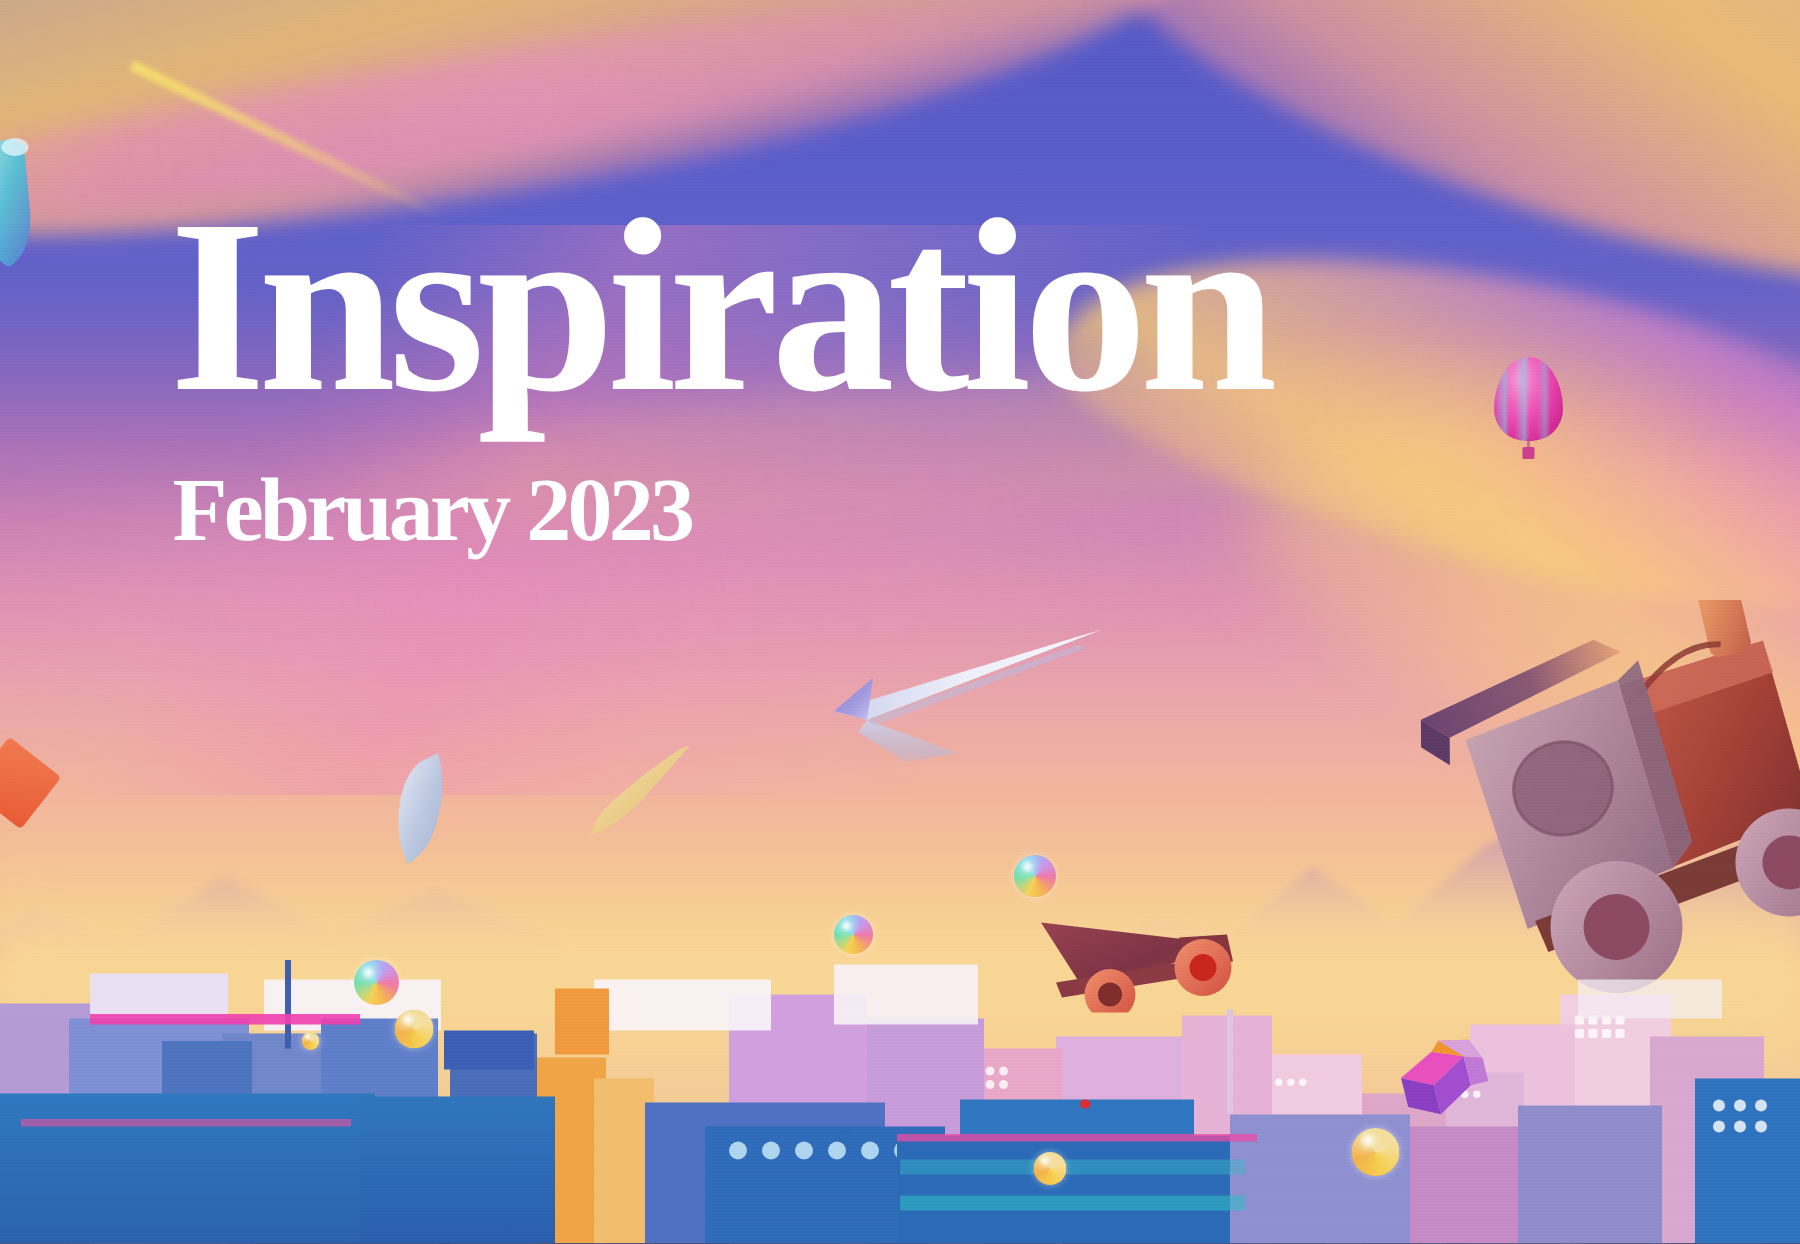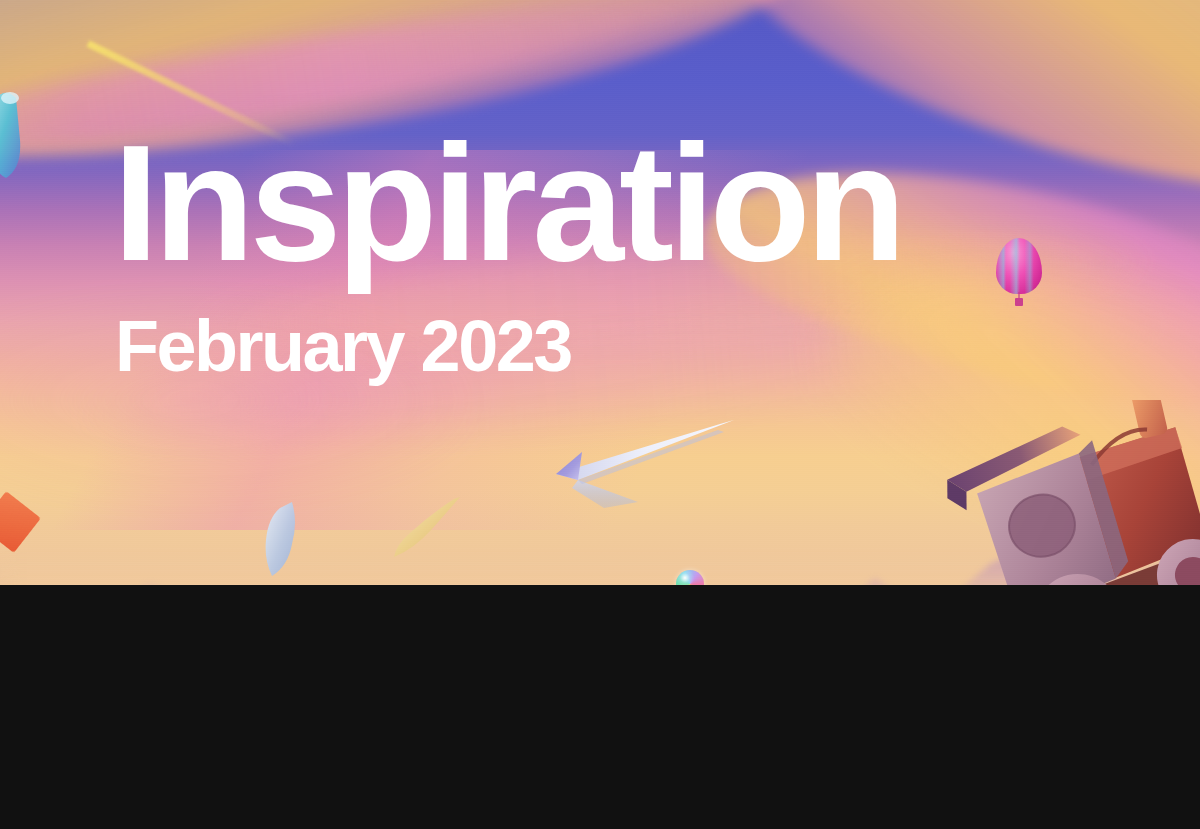--- a/index.html
+++ b/index.html
@@ -1,20 +1,20 @@
 <!DOCTYPE html>
 <html><head>
 <meta charset="utf-8">
 <style>
   html,body{margin:0;padding:0;background:#111;}
   #stage{
     position:relative;
-    width:1200px;height:585px;
+    width:1200px;height:829px;
     overflow:hidden;
-    font-family:Liberation Sans, sans-serif;
+    font-family:Liberation Serif, serif;
     background:#1d4ed8;
   }
   .layer{position:absolute;inset:0;pointer-events:none;}
 
   
   #sky-base{
     background:linear-gradient(180deg,
       #5458c6 0%,
       #5a5ecb 14%,
       #6462c8 23%,
@@ -256,21 +256,21 @@
     mix-blend-mode:overlay;opacity:.55;
   }
 
   
   #title-block{position:absolute;left:113px;top:128px;z-index:40;}
   #headline{
     font-size:165px;line-height:.92;font-weight:700;color:#fff;
     letter-spacing:-5px;margin:0;
   }
   #subhead{
-    font-size:72px;line-height:1;font-weight:700;color:#fff;
+    font-size:60px;line-height:1;font-weight:700;color:#fff;
     letter-spacing:-2.5px;margin:30px 0 0 2px;
   }
 </style>
 </head>
 <body>
 
 <div id="stage">
 
   <div class="layer" id="sky-base"></div>
   <div class="layer" id="sky-haze-a"></div>

